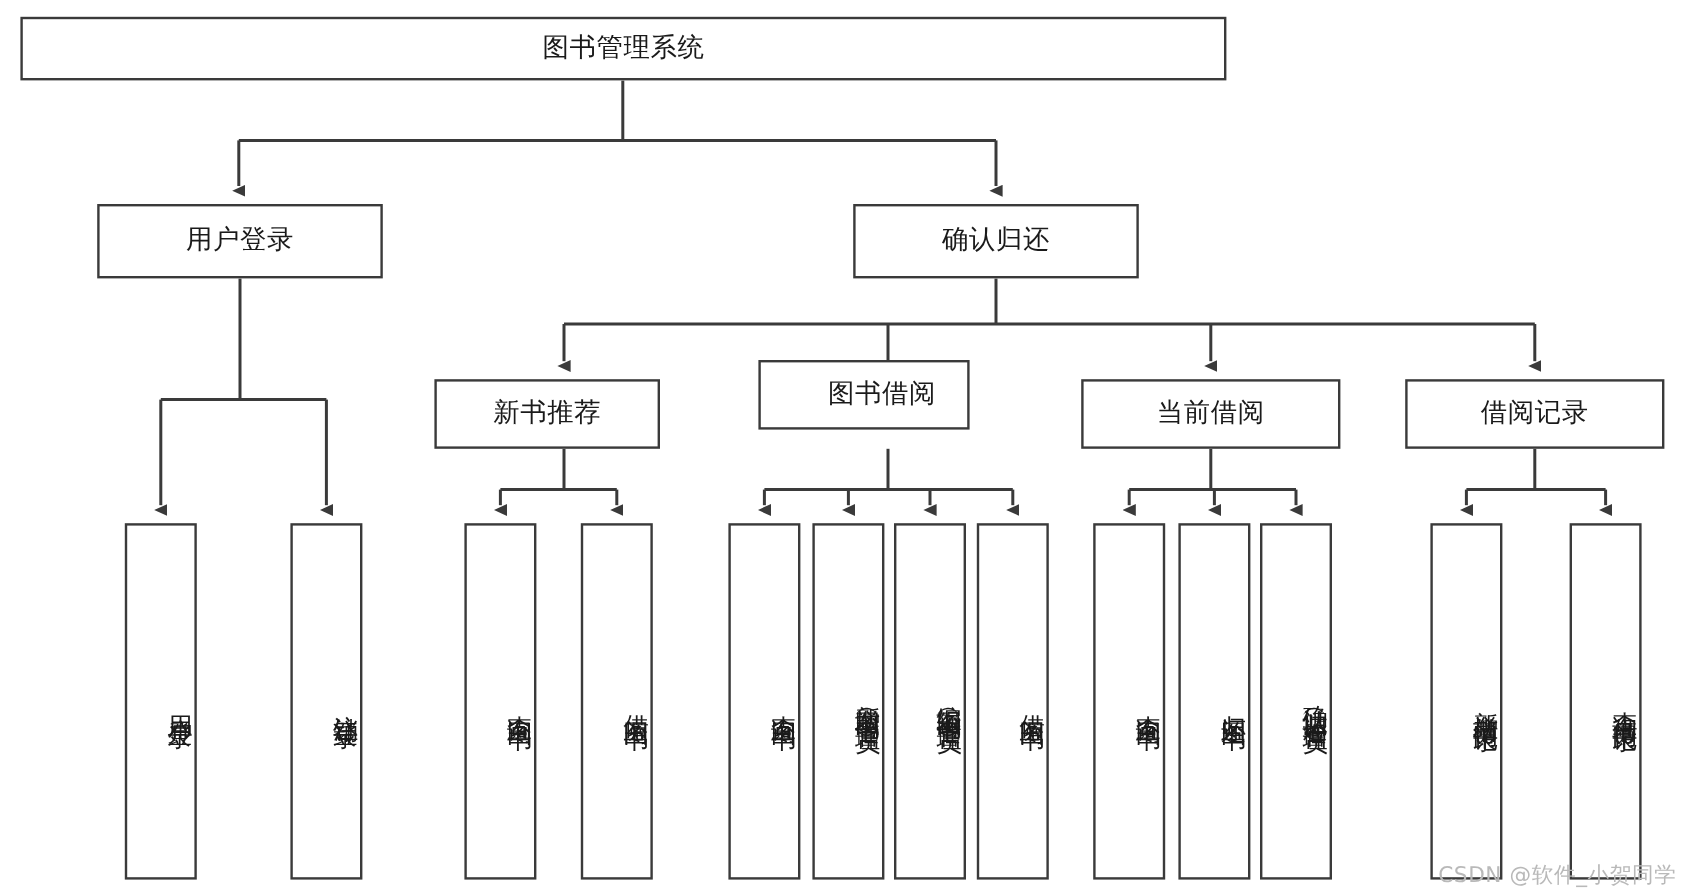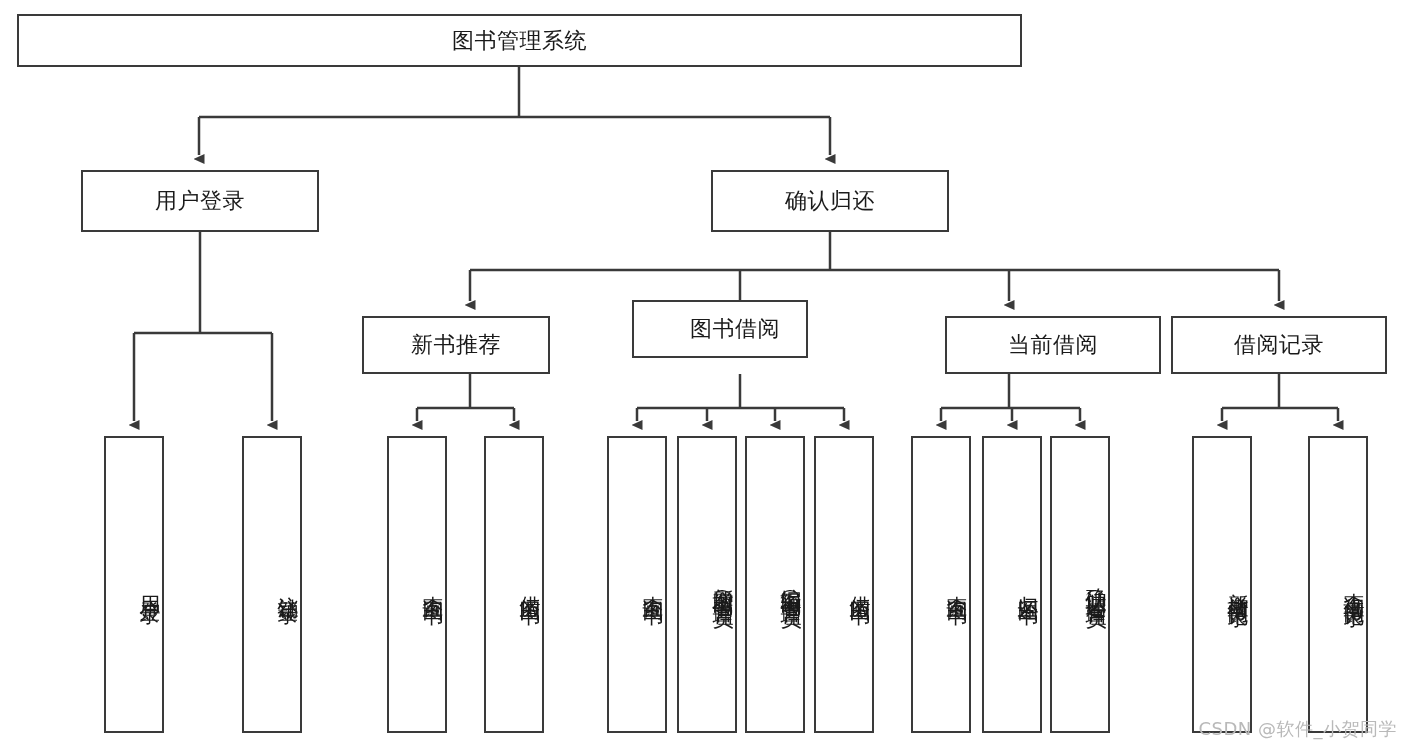--- a/index.html
+++ b/index.html
@@ -132,21 +132,21 @@
   <div class="node h" style="left:711px;top:170px;width:238px;height:62px;">
     <span>确认归还</span>
   </div>
 
   <div class="node h" style="left:362px;top:316px;width:188px;height:58px;">
     <span>新书推荐</span>
   </div>
   <div class="node h" style="left:632px;top:300px;width:176px;height:58px;padding-left:30px;">
     <span>图书借阅</span>
   </div>
-  <div class="node h" style="left:901px;top:316px;width:216px;height:58px;margin-left:44px;">
+  <div class="node h" style="left:901px;top:316px;width:216px;height:58px;">
     <span>当前借阅</span>
   </div>
   <div class="node h" style="left:1171px;top:316px;width:216px;height:58px;">
     <span>借阅记录</span>
   </div>
 
   <div class="node v" style="left:104px;top:436px;width:60px;height:297px;">
     <span class="vtxt">用户登录</span>
   </div>
   <div class="node v" style="left:242px;top:436px;width:60px;height:297px;">

